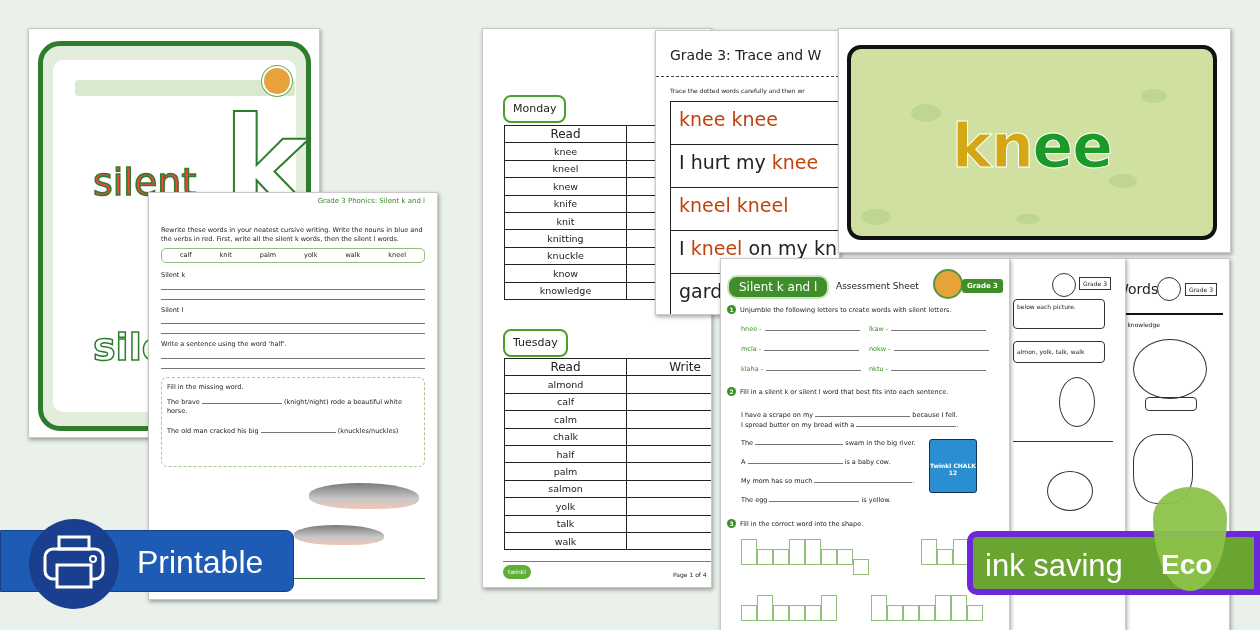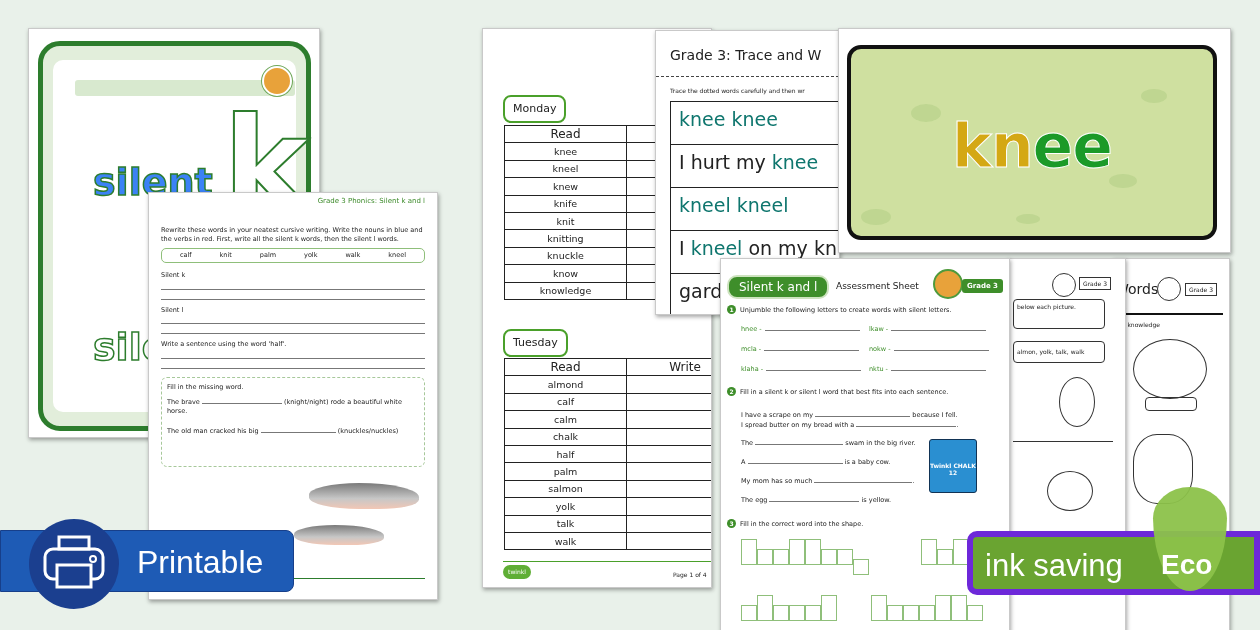--- a/index.html
+++ b/index.html
@@ -5,21 +5,21 @@
   * { box-sizing: border-box; margin: 0; padding: 0; }
   body { width: 1260px; height: 630px; background: #e9f1ea; font-family: "DejaVu Sans", sans-serif; position: relative; overflow: hidden; color: #222; }
   .sheet { position: absolute; background: #fff; box-shadow: 1px 2px 4px rgba(0,0,0,0.35); border: 1px solid #c9c9c9; overflow: hidden; }
 
   
   #cover { left: 28px; top: 28px; width: 292px; height: 410px; }
   #cover .frame { position: absolute; left: 9px; top: 12px; width: 273px; height: 390px; border: 5px solid #2d7d2d; border-radius: 22px; background: #e2eedb; }
   #cover .inner { position: absolute; left: 10px; top: 14px; right: 10px; bottom: 14px; background: #fff; border-radius: 10px; }
   #cover .ribbon { position: absolute; left: 22px; top: 20px; width: 220px; height: 16px; background: #d8e9cf; border-radius: 3px; }
   #cover .avatar { position: absolute; right: 4px; top: 6px; width: 30px; height: 30px; border-radius: 50%; background: #e8a23a; border: 2px solid #fff; box-shadow: 0 0 0 1px #6fa85a; }
-  #cover .w-silent { position: absolute; left: 40px; top: 100px; font-size: 38px; font-weight: bold; color: #3b82f6; -webkit-text-stroke: 1.5px #2d7d2d; }
+  #cover .w-silent { position: absolute; left: 40px; top: 100px; font-size: 38px; font-weight: normal; color: #ef4444; -webkit-text-stroke: 1.5px #2d7d2d; }
   #cover .w-k { position: absolute; left: 170px; top: 40px; font-size: 130px; font-weight: bold; color: #fff; -webkit-text-stroke: 2px #2d7d2d; line-height: 1; }
   #cover .w-siler { position: absolute; left: 40px; top: 265px; font-size: 38px; font-weight: bold; color: #fff; -webkit-text-stroke: 1.5px #2d7d2d; }
 
   
   #ws1 { left: 148px; top: 192px; width: 290px; height: 408px; padding: 4px 12px; font-size: 6.5px; line-height: 1.35; }
   #ws1 .hdr { text-align: right; color: #3c8a2a; font-size: 7px; }
   #ws1 .instr { margin-top: 20px; }
   #ws1 .wordbox { display: flex; justify-content: space-around; border: 1px solid #8fbf7a; border-radius: 5px; padding: 2px 4px; margin: 4px 0 8px; }
   #ws1 .lbl { margin-top: 6px; }
   #ws1 .line { border-bottom: 1px solid #777; height: 10px; }
@@ -39,21 +39,21 @@
   #planner .logo { position: absolute; left: 20px; top: 536px; width: 28px; height: 14px; background: #5fae35; border-radius: 7px; color: #fff; font-size: 6px; text-align: center; line-height: 14px; }
   #planner .page { position: absolute; left: 190px; top: 542px; font-size: 6px; }
 
   
   #trace { left: 655px; top: 30px; width: 185px; height: 285px; }
   #trace .title { position: absolute; left: 14px; top: 16px; font-size: 14px; white-space: nowrap; }
   #trace .zig { position: absolute; left: 0; top: 40px; width: 100%; height: 6px; border-bottom: 1px dashed #444; }
   #trace .instr { position: absolute; left: 14px; top: 56px; font-size: 6px; white-space: nowrap; }
   #trace .rows { position: absolute; left: 14px; top: 70px; width: 190px; border: 1px solid #222; }
   #trace .row { height: 43px; border-bottom: 1px solid #222; font-size: 19px; padding: 6px 8px; white-space: nowrap; }
-  #trace .dot { color: #0f766e; }
+  #trace .dot { color: #c2410c; }
 
   
   #flash { left: 838px; top: 28px; width: 393px; height: 225px; }
   #flash .card { position: absolute; left: 8px; top: 16px; width: 370px; height: 195px; background: #cfe0a0; border: 4px solid #111; border-radius: 14px; }
   #flash .word { position: absolute; left: 0; right: 0; top: 62px; text-align: center; font-size: 60px; font-weight: bold; letter-spacing: -1px; }
   #flash .kn { color: #d4a814; -webkit-text-stroke: 1px #fff; }
   #flash .ee { color: #1b9a28; -webkit-text-stroke: 1px #fff; }
   .spot { position: absolute; background: #b8d28a; border-radius: 50%; opacity: 0.7; }
 
   

